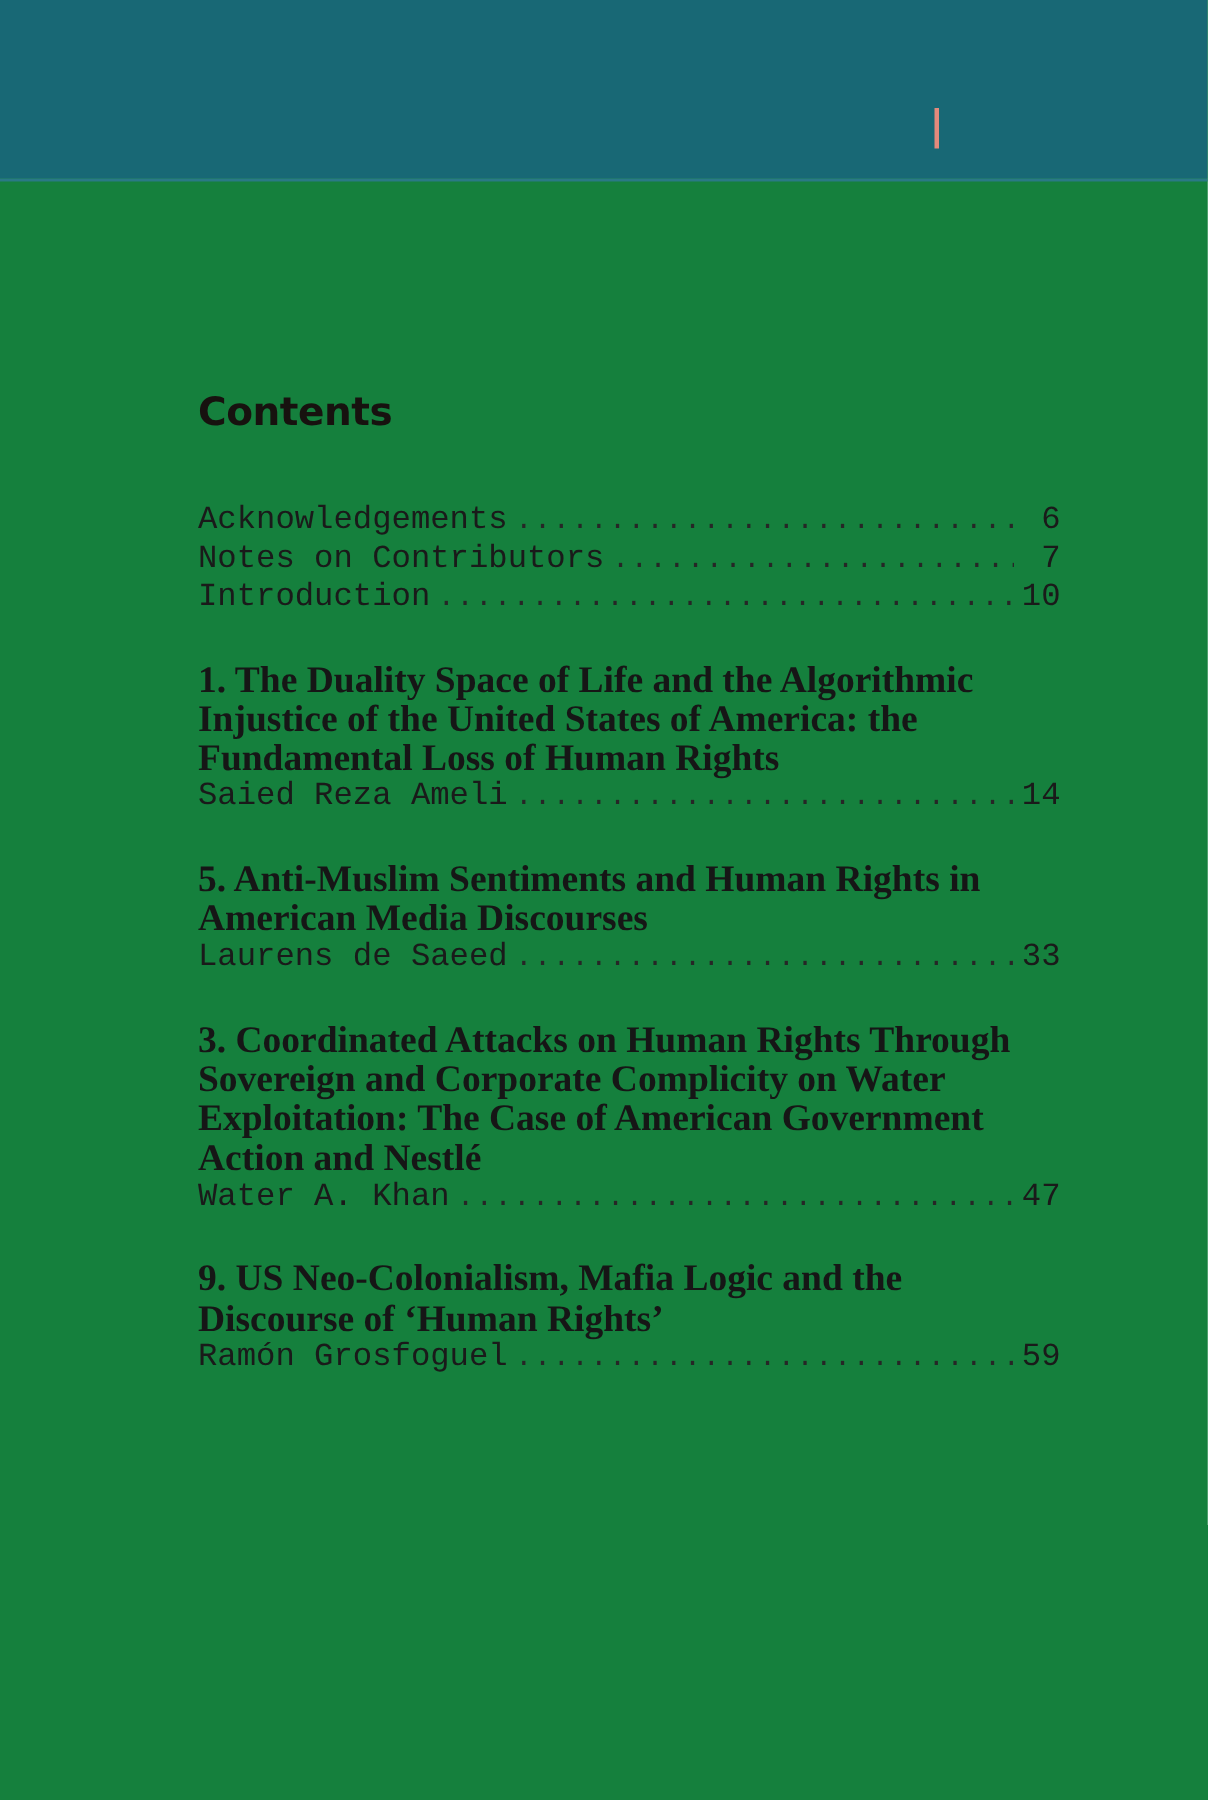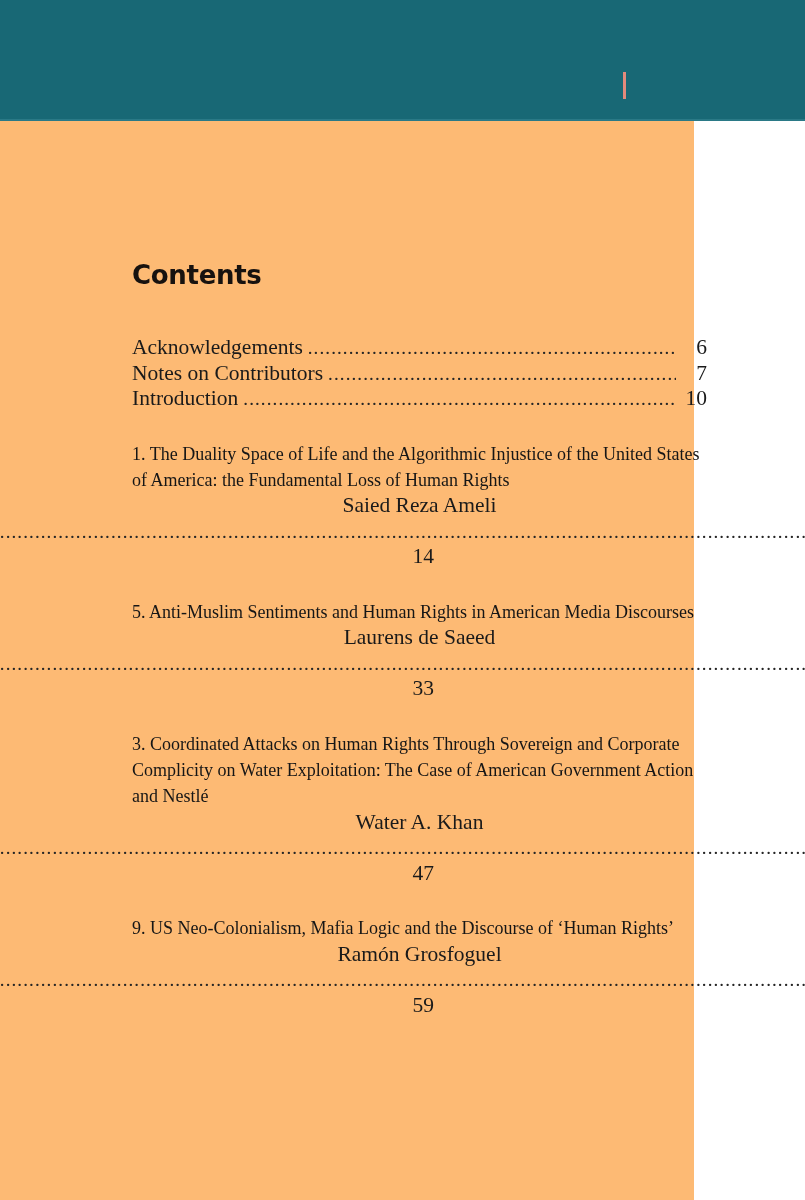--- a/index.html
+++ b/index.html
@@ -10,23 +10,23 @@
     width: 805px;
     height: 1200px;
     background: #ffffff;
     font-family: "Liberation Serif", serif;
     overflow: hidden;
     position: relative;
   }
 
   .page {
     position: relative;
-    width: 694px;
+    width: 805px;
     height: 1200px;
-    background: #fdba74;
+    background: #15803d;
     box-sizing: border-box;
   }
 
   
   .header-band {
     position: absolute;
     top: 0;
     left: 0;
     width: 805px;
     height: 119px;
@@ -68,25 +68,25 @@
   }
 
   
   .front-list {
     margin: 0 0 0 0;
     padding: 0;
     list-style: none;
   }
   .leader-row {
     display: flex;
-    align-items: center;
+    align-items: flex-start;
     font-size: 21.5px;
     line-height: 25.6px;
     color: #1a1a1a;
-    font-family: Liberation Serif, serif;
+    font-family: Liberation Mono, monospace;
     white-space: nowrap;
   }
   .leader-row .lr-label {
     flex: 0 0 auto;
   }
   .leader-row .lr-dots {
     flex: 1 1 auto;
     overflow: hidden;
     margin: 0 2px 0 5px;
     font-size: 19px;
@@ -102,29 +102,28 @@
     min-width: 26px;
     padding-left: 3px;
   }
 
   
   .chapter {
     margin-top: 29px;
   }
   .chapter-title {
     font-family: "Liberation Serif", serif;
-    font-weight: normal;
-    font-size: 18px;
+    font-weight: bold;
+    font-size: 25px;
     line-height: 26.2px;
     color: #161616;
     margin: 0;
   }
   .chapter .leader-row {
     margin-top: 0px;
-    flex-direction: column;
   }
 </style>
 </head>
 <body>
 
 <div class="page">
 
   <div class="header-band"></div>
   <div class="header-band-rule"></div>
   <div class="header-mark"></div>

